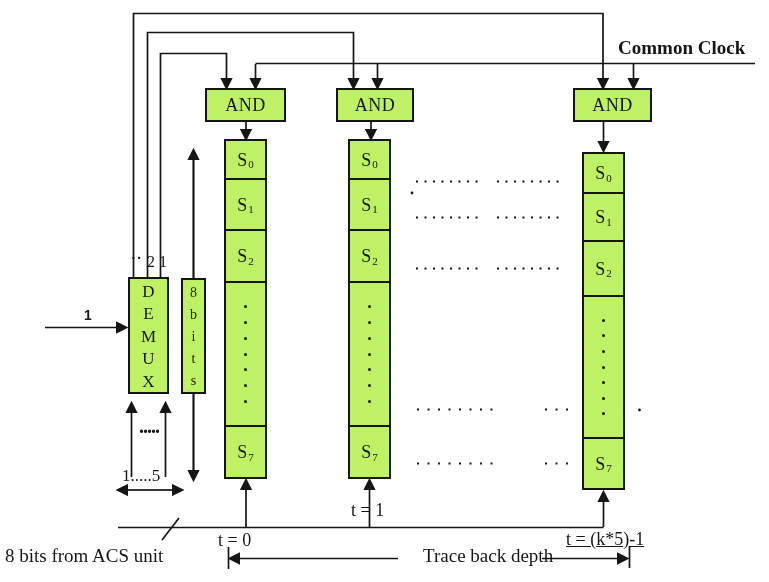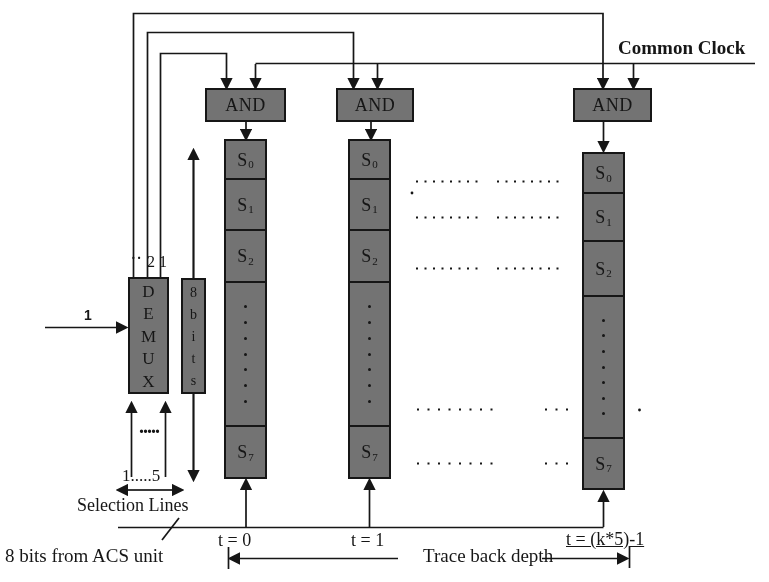--- a/index.html
+++ b/index.html
@@ -7,21 +7,21 @@
   .fig {
     position:relative; width:769px; height:582px;
     background:var(--bg); overflow:hidden;
     font-family:"Liberation Serif", serif; color:var(--ink);
   }
   .fig svg { position:absolute; left:0; top:0; }
   .wire { stroke:var(--ink); stroke-width:1.7; fill:none; }
   .dotted { stroke:var(--ink); stroke-width:2; fill:none; }
   .box {
     position:absolute; box-sizing:border-box;
-    border:2px solid var(--ink); background:#737373;
+    border:2px solid var(--ink); background:#bef264;
   }
   .gate {
     display:flex; align-items:center; justify-content:center;
     font-size:18px; letter-spacing:.5px;
   }
   .col { }
   .cell {
     position:absolute; left:0; right:0; box-sizing:border-box;
     display:flex; align-items:center; justify-content:center;
     border-top:2px solid var(--ink); font-size:18px;
@@ -224,20 +224,19 @@
     <span>s</span>
   </div>
 
   <div class="lbl s19" style="left:618px; top:37px;font-weight:bold;">Common Clock</div>
   <div class="lbl topmore" style="left:131px; top:251px;">··</div>
   <div class="lbl s16" style="left:147px; top:253px;">2</div>
   <div class="lbl s16" style="left:159px; top:253px;">1</div>
   <div class="lbl bold1" style="left:84px; top:307px;">1</div>
   <div class="lbl seldots" style="left:139px; top:415px;">.....</div>
   <div class="lbl s17" style="left:122px; top:466px;">1.....5</div>
-  <div class="lbl s18" style="left:77px; top:495px;">Selection Lines</div>
   <div class="lbl s19" style="left:5px; top:534px;margin-top:11px;">8 bits from ACS unit</div>
   <div class="lbl s18" style="left:218px; top:530px;">t = 0</div>
-  <div class="lbl s18" style="left:351px; top:530px;font-family:Liberation Serif, serif;">t = 1</div>
+  <div class="lbl s18" style="left:351px; top:500px;font-family:Liberation Serif, serif;">t = 1</div>
   <div class="lbl s18" style="left:566px; top:529px;text-decoration:underline;">t = (k*5)-1</div>
   <div class="lbl s19" style="left:423px; top:545px;">Trace back depth</div>
 
 </div>
 
 </body></html>

